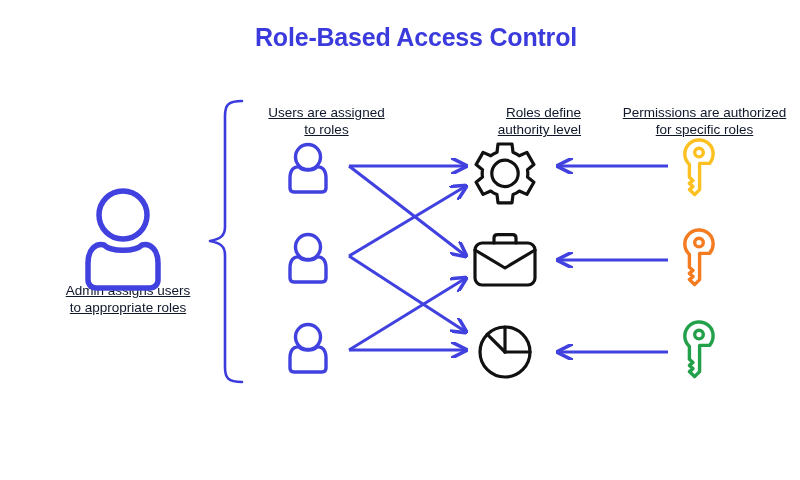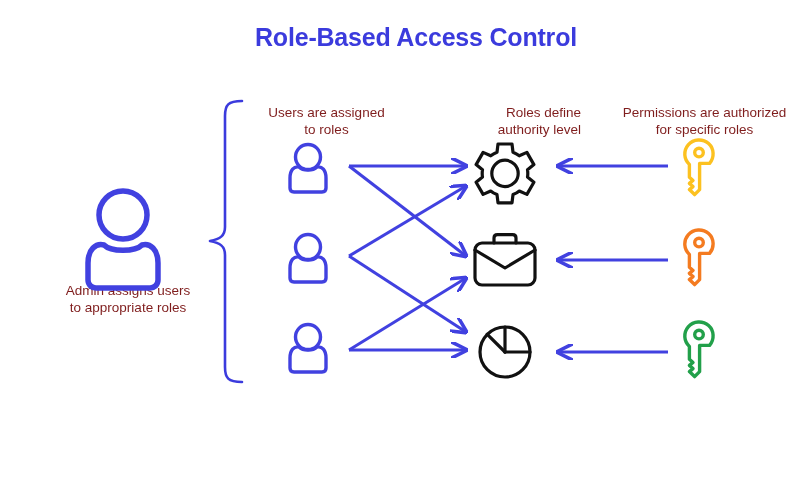--- a/index.html
+++ b/index.html
@@ -30,22 +30,23 @@
     font-size: 25px;
     font-weight: bold;
     letter-spacing: -0.2px;
     color: #3b3bdd;
   }
   .caption {
     position: absolute;
     text-align: center;
     font-size: 13.5px;
     line-height: 17px;
-    color: #7f1d1d;
+    color: #0f172a;
     white-space: pre-line;
+    text-decoration: underline;
   }
   .cap-users   { left: 213px; top: 104px; width: 195px; }
   .cap-roles   { left: 415px; top: 104px; width: 150px; text-align: right; }
   .cap-perms   { left: 586px; top: 104px; width: 205px; }
   .cap-admin   { left: 12px;  top: 282px; width: 200px; }
 
   svg.layer {
     position: absolute;
     left: 0; top: 0;
     width: 800px;

